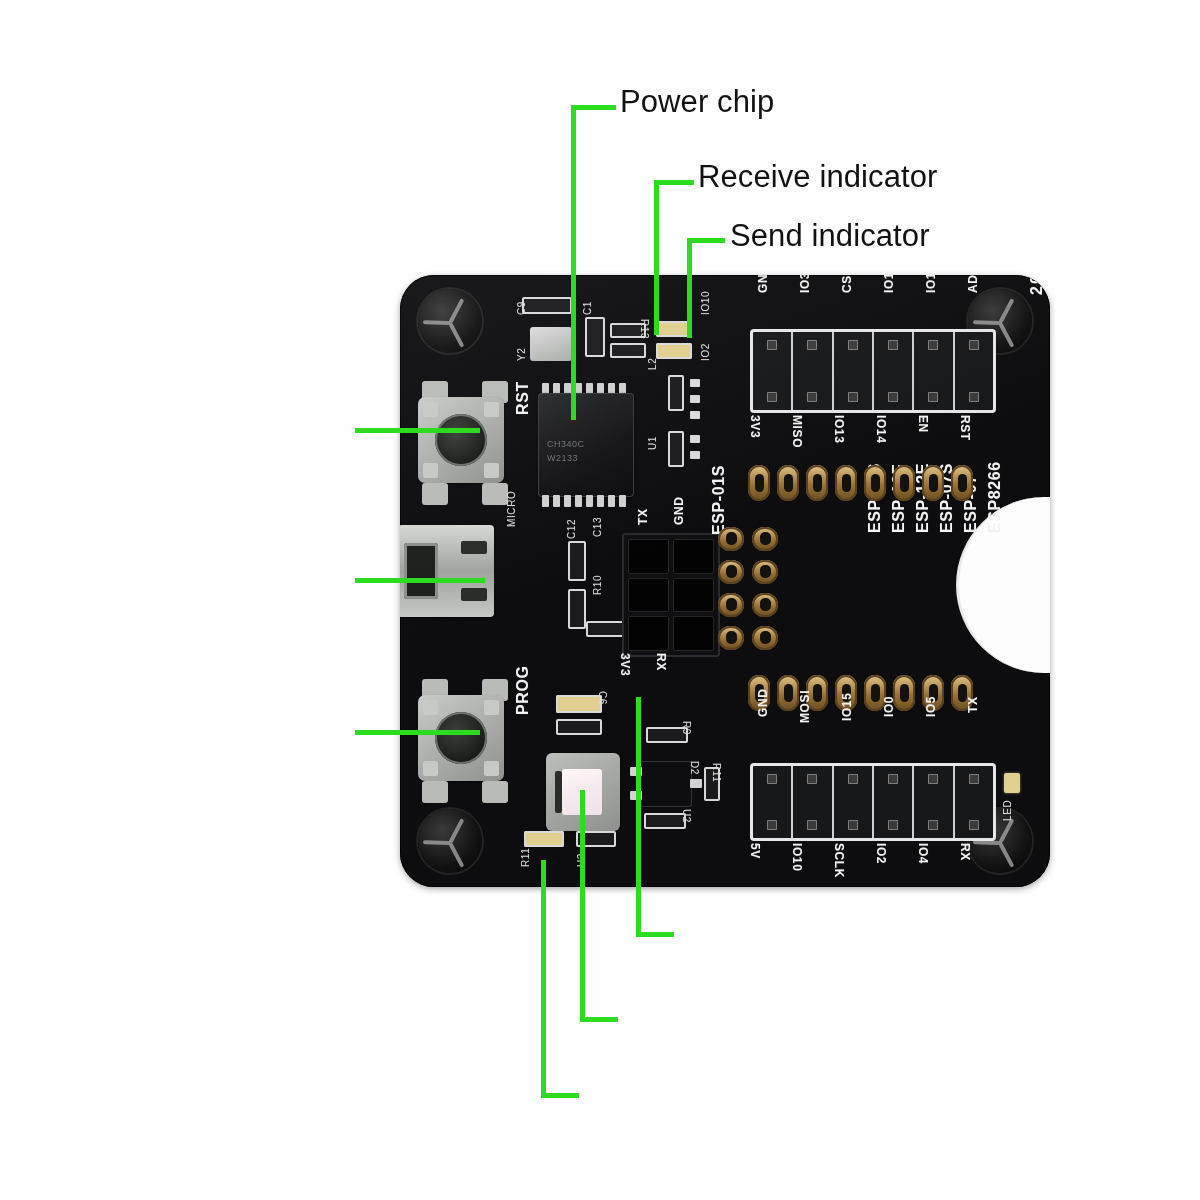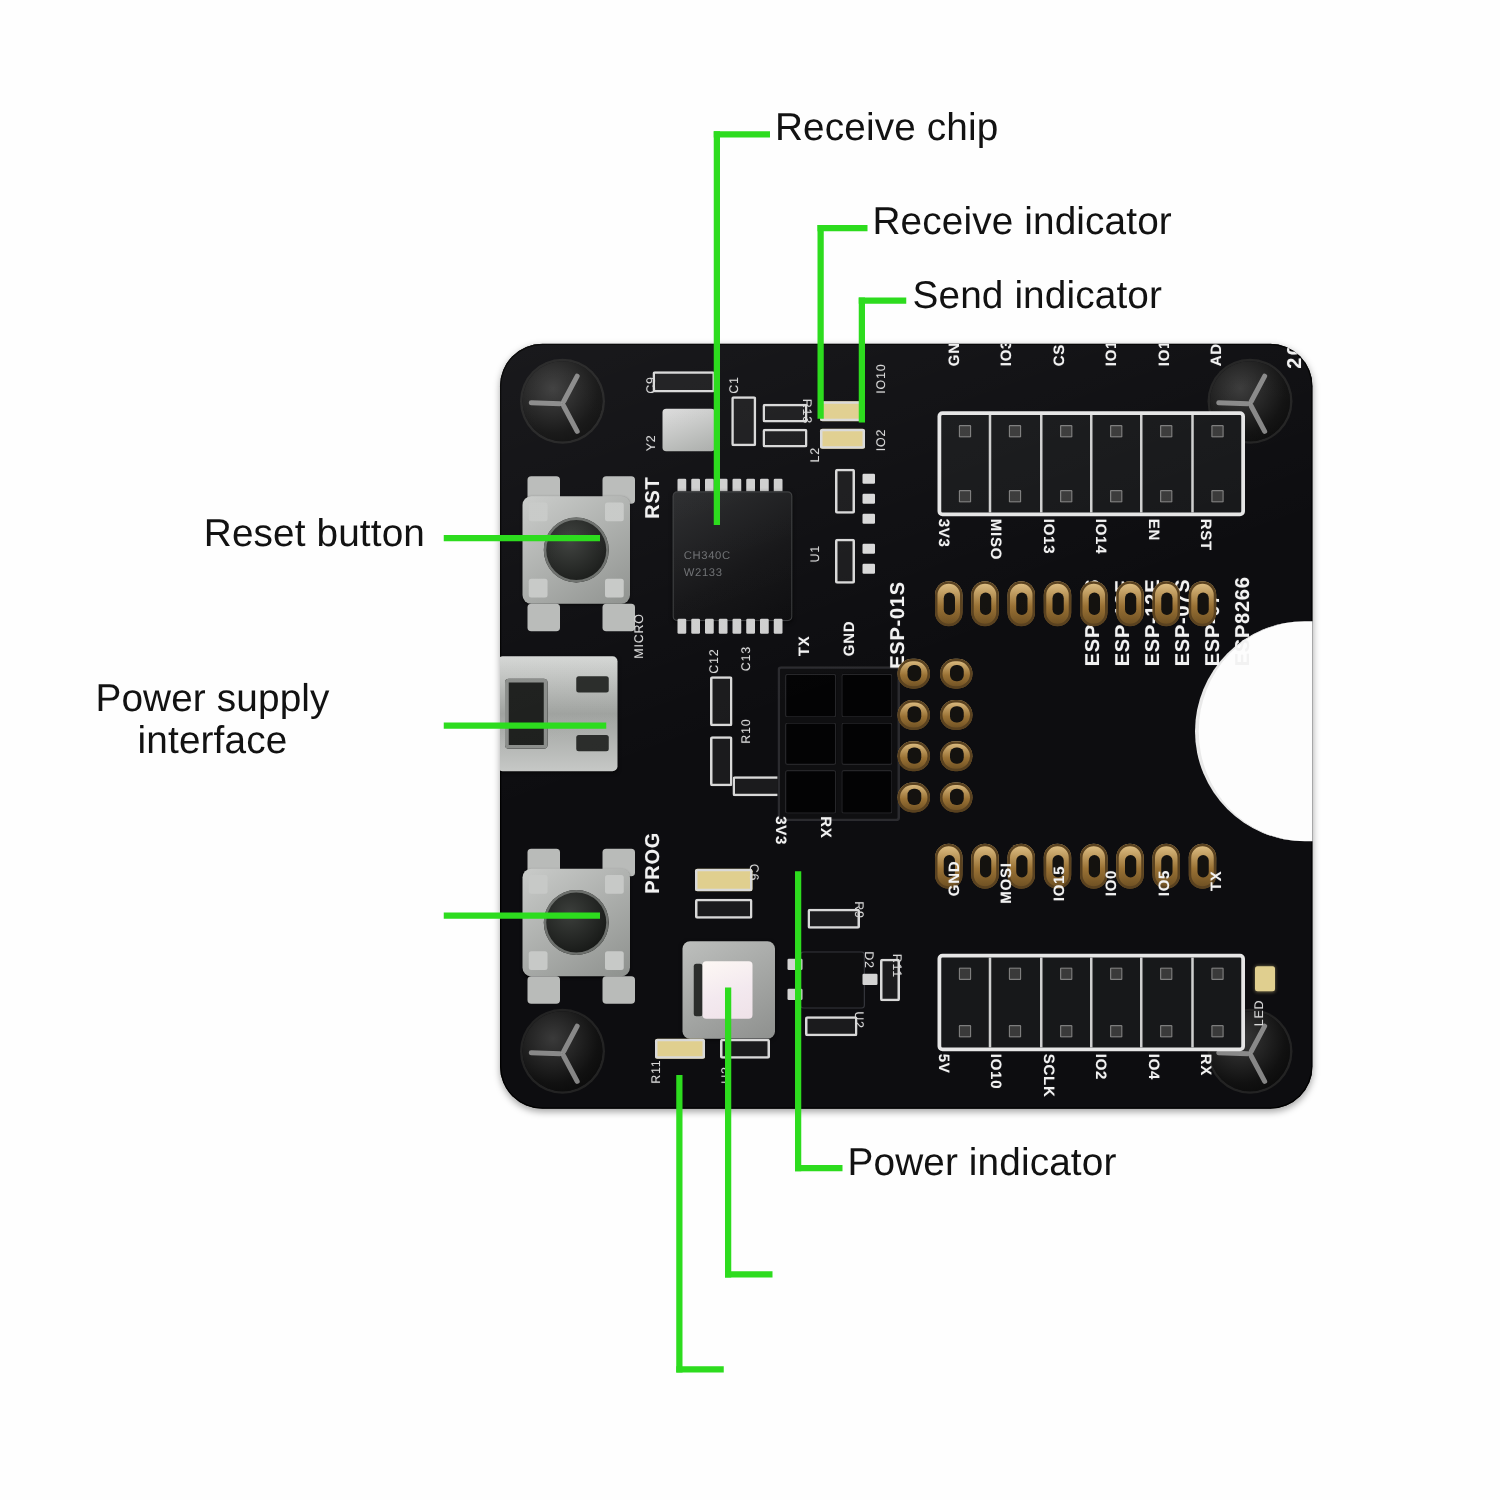--- a/index.html
+++ b/index.html
@@ -486,23 +486,19 @@
 
   <div class="lead v" style="left:636px;top:697px;height:240px;"></div>
   <div class="lead h" style="left:636px;top:932px;width:38px;"></div>
 
   <div class="lead v" style="left:580px;top:790px;height:232px;"></div>
   <div class="lead h" style="left:580px;top:1017px;width:38px;"></div>
 
   <div class="lead v" style="left:541px;top:860px;height:238px;"></div>
   <div class="lead h" style="left:541px;top:1093px;width:38px;"></div>
 
-  <div class="callout" style="left:620px;top:85px;">Receive chip</div>
+  <div class="callout" style="left:620px;top:85px;">Power chip</div>
   <div class="callout" style="left:698px;top:160px;">Receive indicator</div>
   <div class="callout" style="left:730px;top:219px;">Send indicator</div>
 
-  <div class="callout right" style="left:0px;top:410px;width:340px;">Reset button</div>
-  <div class="callout center" style="left:0px;top:542px;width:340px;">Power supply
-interface</div>
-
-  <div class="callout" style="left:678px;top:913px;">Power indicator</div>
+
 
 </div>
 
 </body></html>

